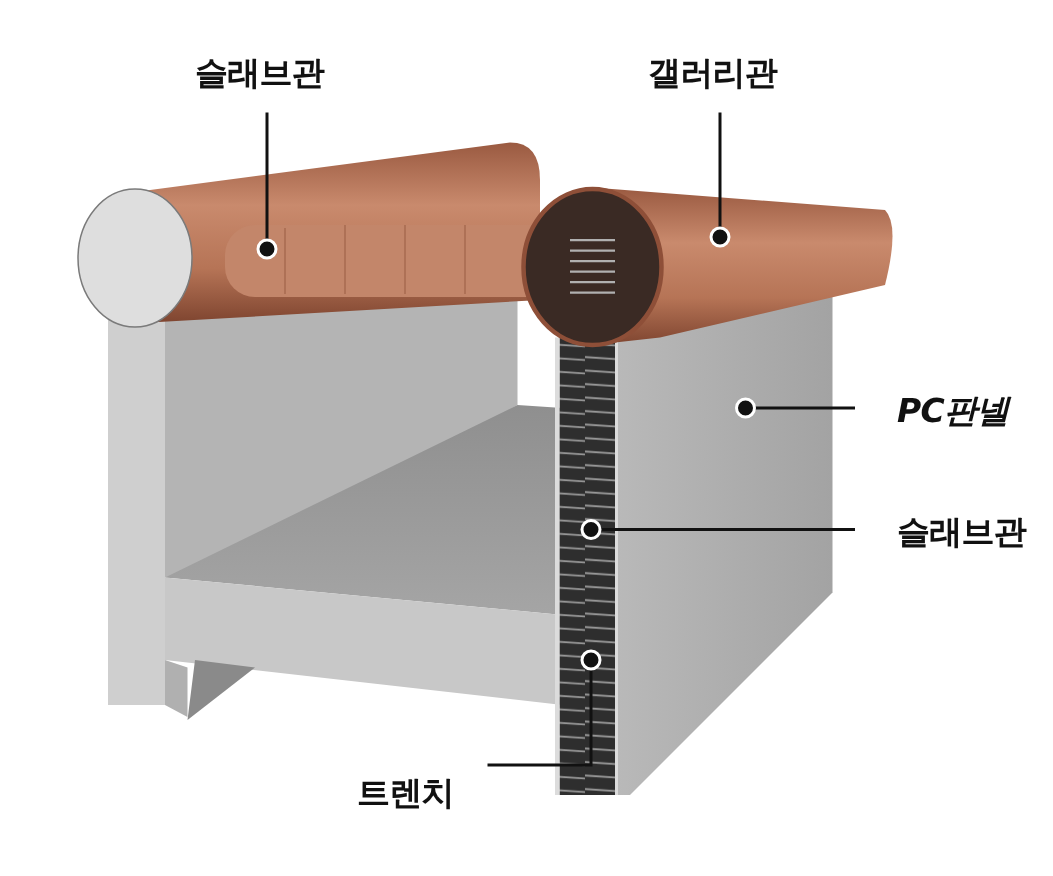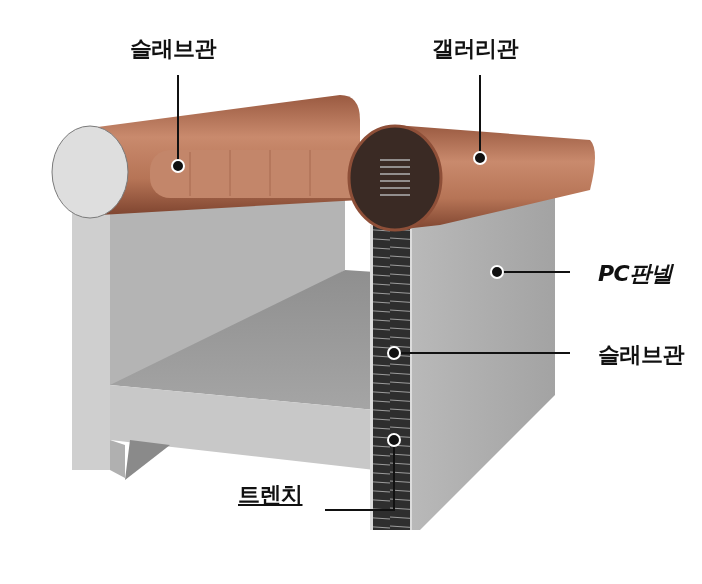--- a/index.html
+++ b/index.html
@@ -97,14 +97,14 @@
     <circle cx="497" cy="272" r="6"></circle>
     <circle cx="394" cy="353" r="6"></circle>
     <circle cx="394" cy="440" r="6"></circle>
   </g>
 </svg>
 
 <div class="label" style="left:130px;top:34px;">슬래브관</div>
 <div class="label" style="left:432px;top:34px;">갤러리관</div>
 <div class="label" style="left:598px;top:259px;font-style:italic;">PC판넬</div>
 <div class="label" style="left:598px;top:340px;">슬래브관</div>
-<div class="label" style="left:238px;top:480px;text-decoration:underline;">트렌치</div>
+<div class="label" style="left:238px;top:514px;">트렌치</div>
 </div>
 
 </body></html>

